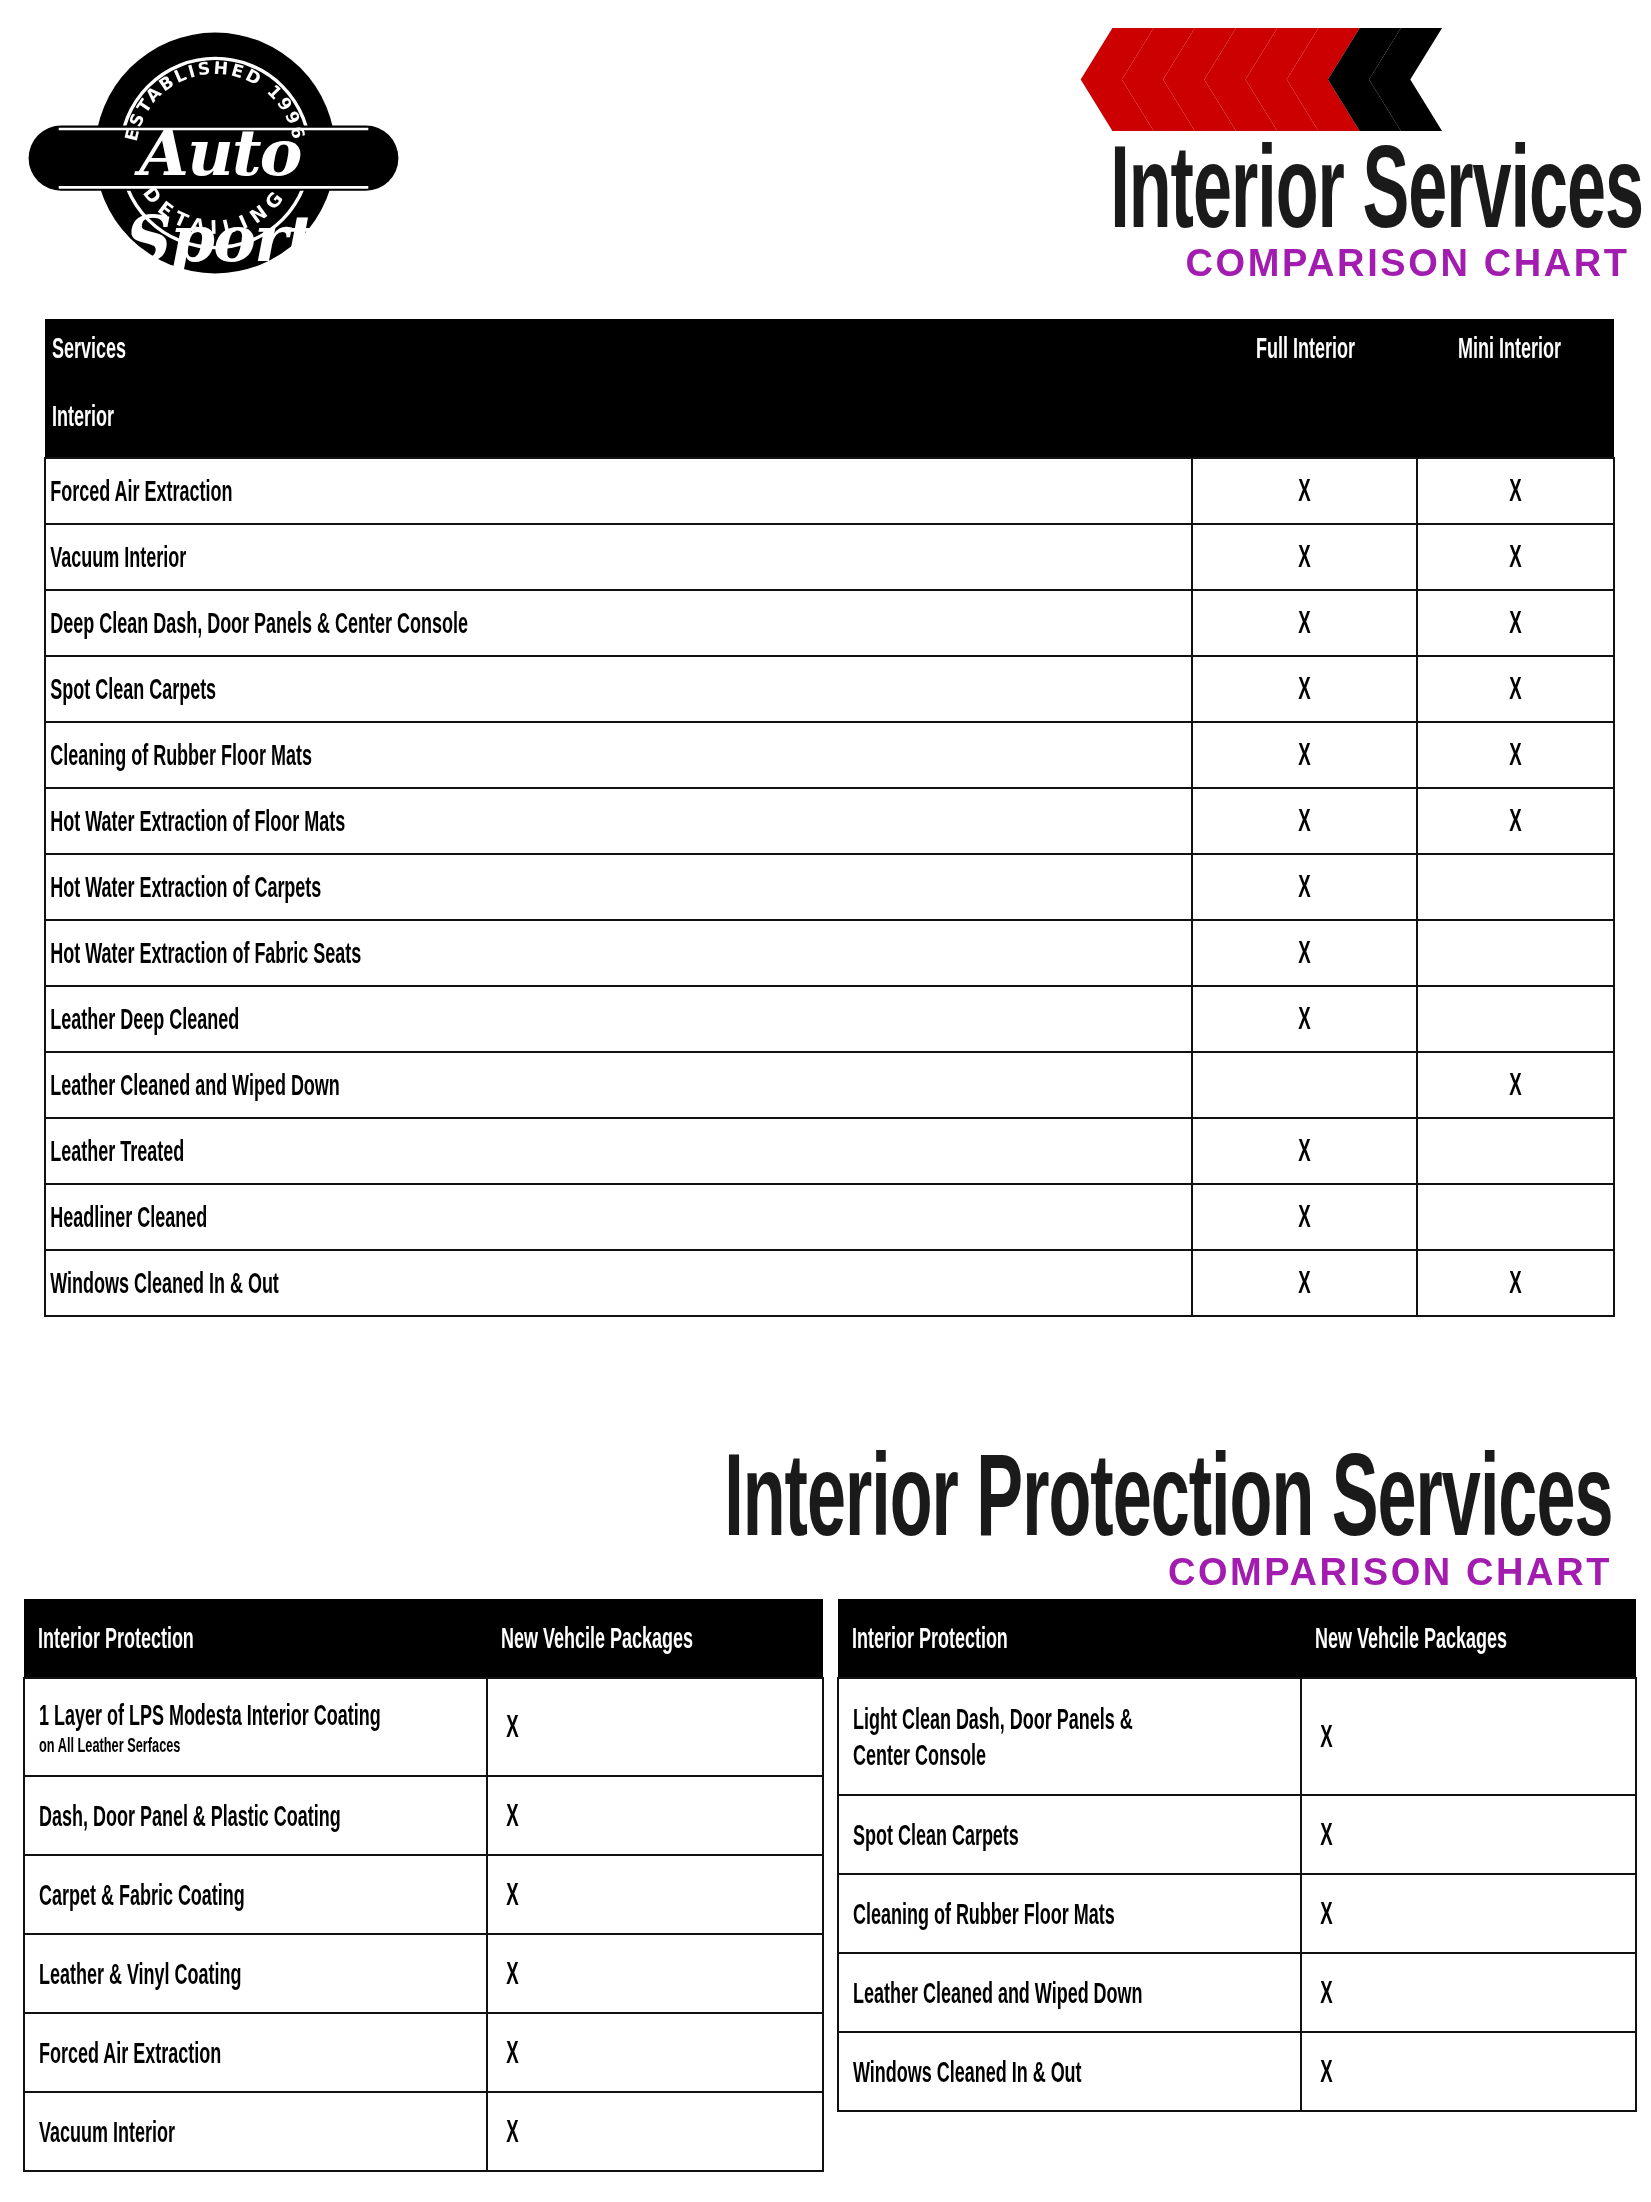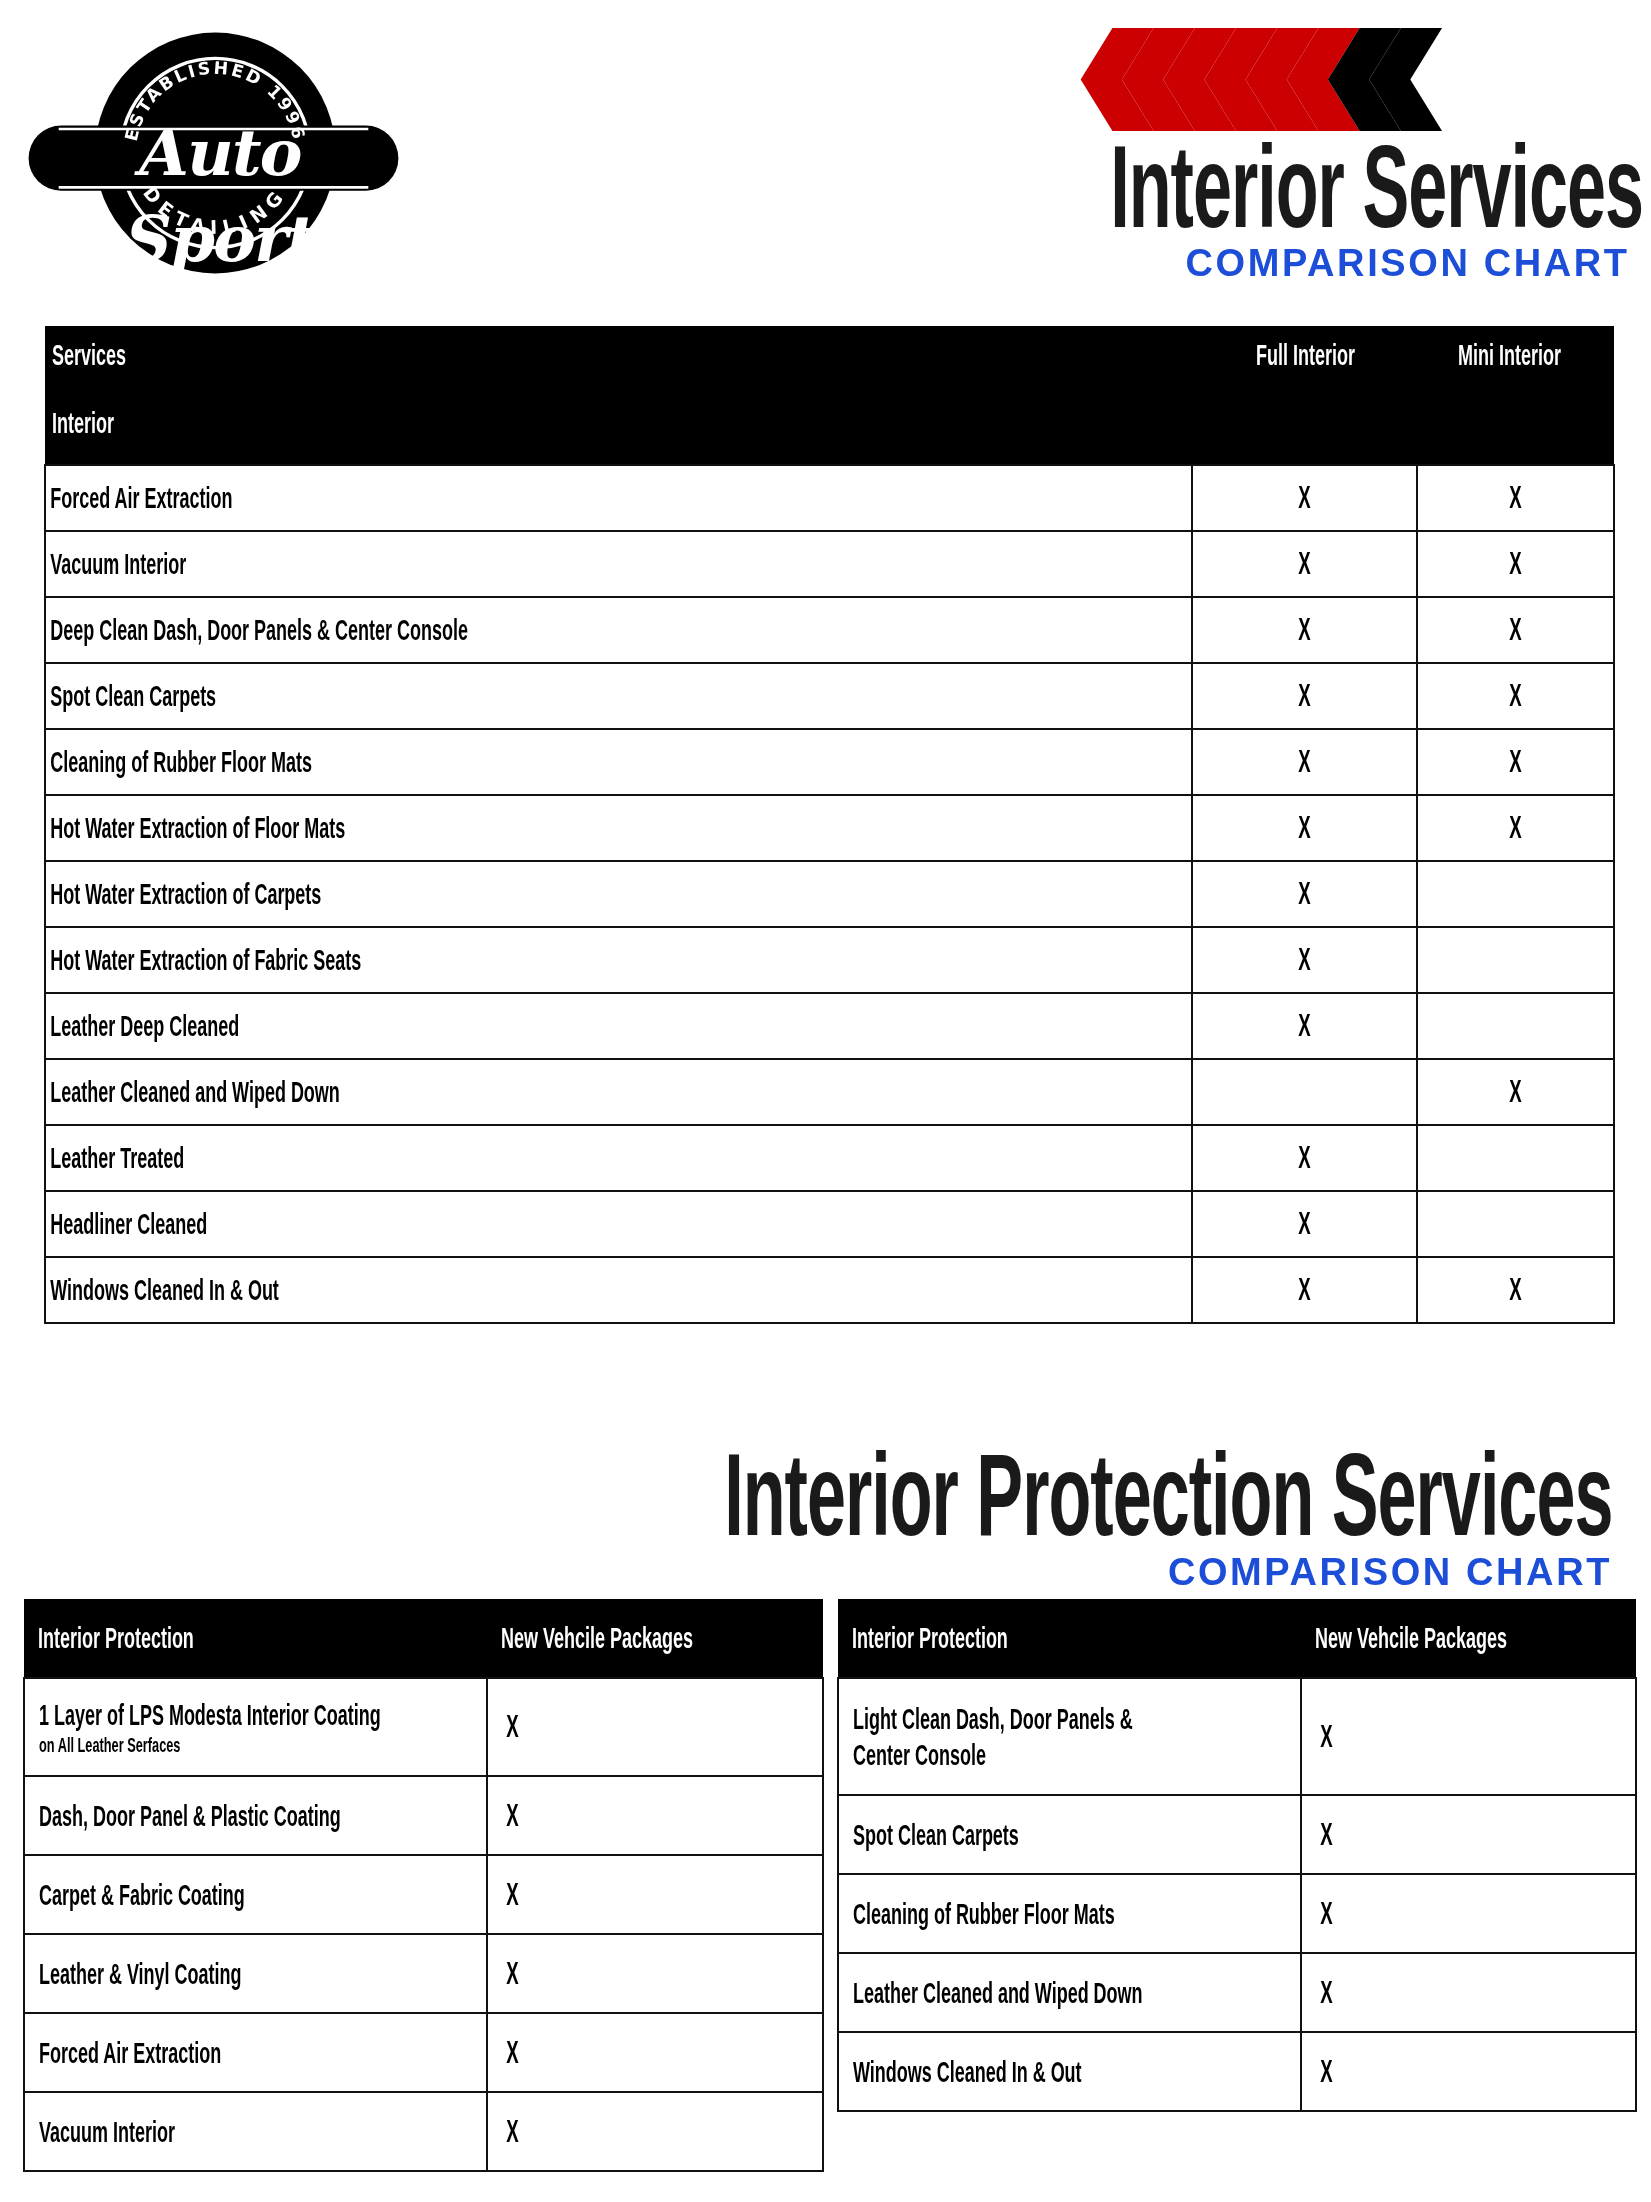--- a/index.html
+++ b/index.html
@@ -10,33 +10,33 @@
   .cond { font-family:"Liberation Sans", sans-serif; font-weight:bold; display:inline-block; transform-origin:left center; white-space:nowrap; }
 
   
   #logo { left:24px; top:24px; width:379px; height:258px; }
 
   
   #chevrons { left:1080px; top:28px; width:555px; height:103px; }
 
   
   .big-title { color:#1a1a1a; font-weight:bold; font-family:"Liberation Sans", sans-serif; white-space:nowrap; letter-spacing:-1.7px; }
-  .sub-title { color:#1d4ed8; font-weight:bold; font-family:"Liberation Sans", sans-serif; white-space:nowrap; letter-spacing:2.6px; }
+  .sub-title { color:#a21caf; font-weight:bold; font-family:"Liberation Sans", sans-serif; white-space:nowrap; letter-spacing:2.6px; }
 
   #title1-wrap { right:9px; top:131px; text-align:right; }
   #title1 { font-size:117px; line-height:112px; transform:scaleX(0.6); transform-origin:right center; display:inline-block; }
   #sub1 { right:22.4px; top:243px; font-size:38px; line-height:41px; }
 
   #title2-wrap { right:40px; top:1439px; text-align:right; }
   #title2 { font-size:117px; line-height:112px; transform:scaleX(0.6); transform-origin:right center; display:inline-block; }
   #sub2 { right:40px; top:1552px; font-size:38px; line-height:41px; }
 
   
   table { border-collapse:collapse; table-layout:fixed; }
-  #t1 { left:44px; top:326px; width:1571px; }
+  #t1 { left:44px; top:319px; width:1571px; }
   #t1 th { background:#000; color:#fff; text-align:left; vertical-align:top; padding:0; }
   #t1 td { border:2.6px solid #111; height:64px; padding:0; vertical-align:middle; }
   #t1 .hdr-cell { height:138px; position:relative; }
   .hdr-label { font-size:29px; line-height:34px; transform:scaleX(0.62); }
   .row-label { font-size:29px; line-height:34px; transform:scaleX(0.62); padding-left:6.9px; }
   .xmark { font-size:31px; font-weight:bold; transform:scaleX(0.6); display:inline-block; }
   .center { text-align:center; }
 
   
   #t2 { left:23px; top:1599px; width:799px; }

